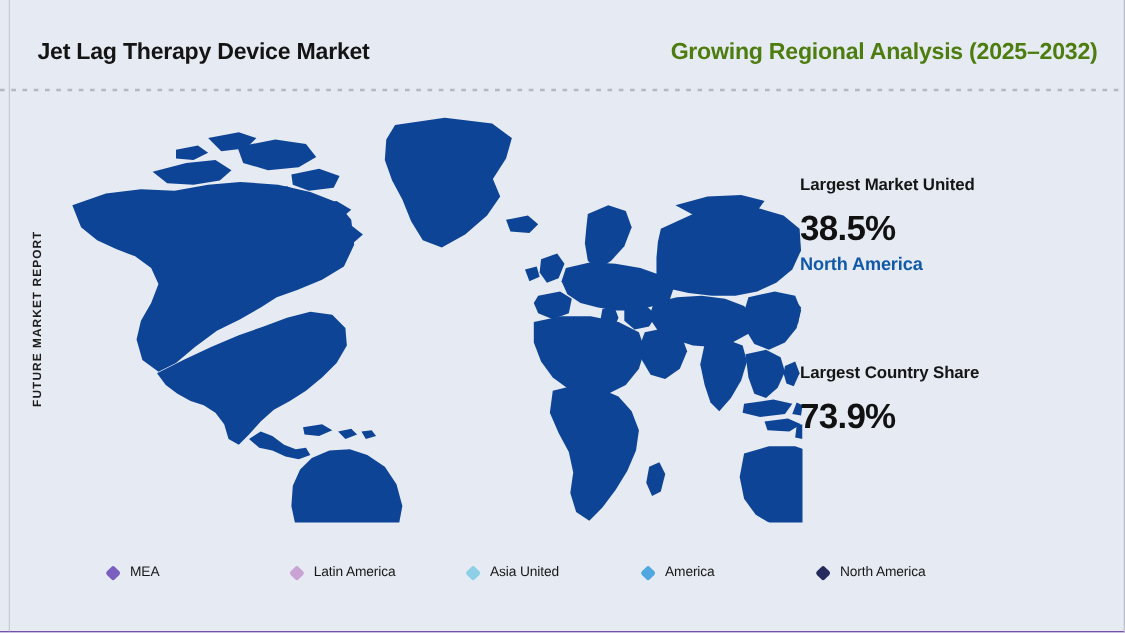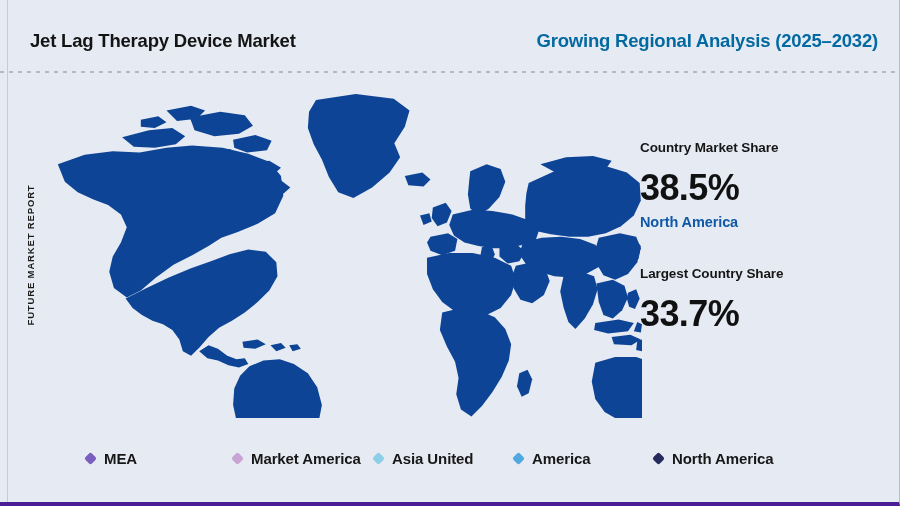--- a/index.html
+++ b/index.html
@@ -10,21 +10,21 @@
   body {
     font-family: "Liberation Sans", sans-serif;
   }
   #infographic {
     position: relative;
     width: 900px;
     height: 506px;
     background: #e6eaf2;
     box-sizing: border-box;
     border-right: 1px solid #b9bdc7;
-    border-bottom: 4px solid #4c1d95;
+    border-bottom: 1px solid #4c1d95;
     overflow: hidden;
   }
   
   #left-rule {
     position: absolute;
     left: 7px;
     top: 0;
     width: 1px;
     height: 506px;
     background: #c6cad3;
@@ -48,21 +48,21 @@
     letter-spacing: -0.2px;
     white-space: nowrap;
   }
   #title-sub {
     position: absolute;
     right: 22px;
     top: 41px;
     transform: translateY(-50%);
     font-size: 18.5px;
     font-weight: bold;
-    color: #0369a1;
+    color: #4d7c0f;
     letter-spacing: -0.2px;
     white-space: nowrap;
     text-align: center;
   }
   #header-divider {
     position: absolute;
     left: 0;
     top: 71px;
     width: 900px;
     height: 2px;
@@ -98,30 +98,30 @@
     width: 100%;
     height: 100%;
   }
   
   #stats-panel {
     position: absolute;
     left: 640px;
     top: 140px;
     width: 240px;
   }
-  .stat-block + .stat-block { margin-top: 34px; }
+  .stat-block + .stat-block { margin-top: 68px; }
   .stat-label {
     font-size: 13.5px;
     font-weight: bold;
     color: #161616;
     letter-spacing: -0.1px;
     line-height: 1.2;
   }
   .stat-value {
-    font-size: 36px;
+    font-size: 28px;
     font-weight: bold;
     color: #111111;
     letter-spacing: -0.6px;
     line-height: 1.25;
     margin-top: 9px;
   }
   .stat-region {
     font-size: 14.5px;
     font-weight: bold;
     color: #1059a8;
@@ -147,22 +147,22 @@
   }
   .legend-dot {
     width: 9px;
     height: 9px;
     margin-right: 9px;
     flex: 0 0 auto;
     transform: rotate(45deg);
     border-radius: 2px;
   }
   .legend-label {
-    font-size: 15px;
-    font-weight: bold;
+    font-size: 11px;
+    font-weight: normal;
     color: #171717;
     letter-spacing: -0.1px;
   }
 </style>
 </head>
 <body>
 
 <div id="infographic">
 
   <div id="left-rule"></div>
@@ -254,42 +254,42 @@
         <path d="M1086 566 L1096 562 L1098 574 L1088 576 Z"></path>
         <path d="M1138 552 L1152 540 L1160 552 L1152 572 L1140 584 L1130 576 Z"></path>
         <path d="M1124 588 L1138 582 L1144 594 L1130 602 Z"></path>
       </g>
     </svg>
   </div>
 
   <div id="stats-panel">
 
     <div class="stat-block">
-      <div class="stat-label">Country Market Share</div>
+      <div class="stat-label">Largest Market United</div>
       <div class="stat-value">38.5%</div>
       <div class="stat-region">North America</div>
     </div>
 
     <div class="stat-block">
       <div class="stat-label">Largest Country Share</div>
-      <div class="stat-value">33.7%</div>
+      <div class="stat-value">73.9%</div>
     </div>
 
   </div>
 
   <div id="legend">
 
     <div class="legend-item" style="left:0px">
       <span class="legend-dot" style="background:#7b5fc0"></span>
       <span class="legend-label">MEA</span>
     </div>
 
     <div class="legend-item" style="left:147px">
       <span class="legend-dot" style="background:#c9a3d4"></span>
-      <span class="legend-label">Market America</span>
+      <span class="legend-label">Latin America</span>
     </div>
 
     <div class="legend-item" style="left:288px">
       <span class="legend-dot" style="background:#8ecfe8"></span>
       <span class="legend-label">Asia United</span>
     </div>
 
     <div class="legend-item" style="left:428px">
       <span class="legend-dot" style="background:#4fa8e0"></span>
       <span class="legend-label">America</span>

